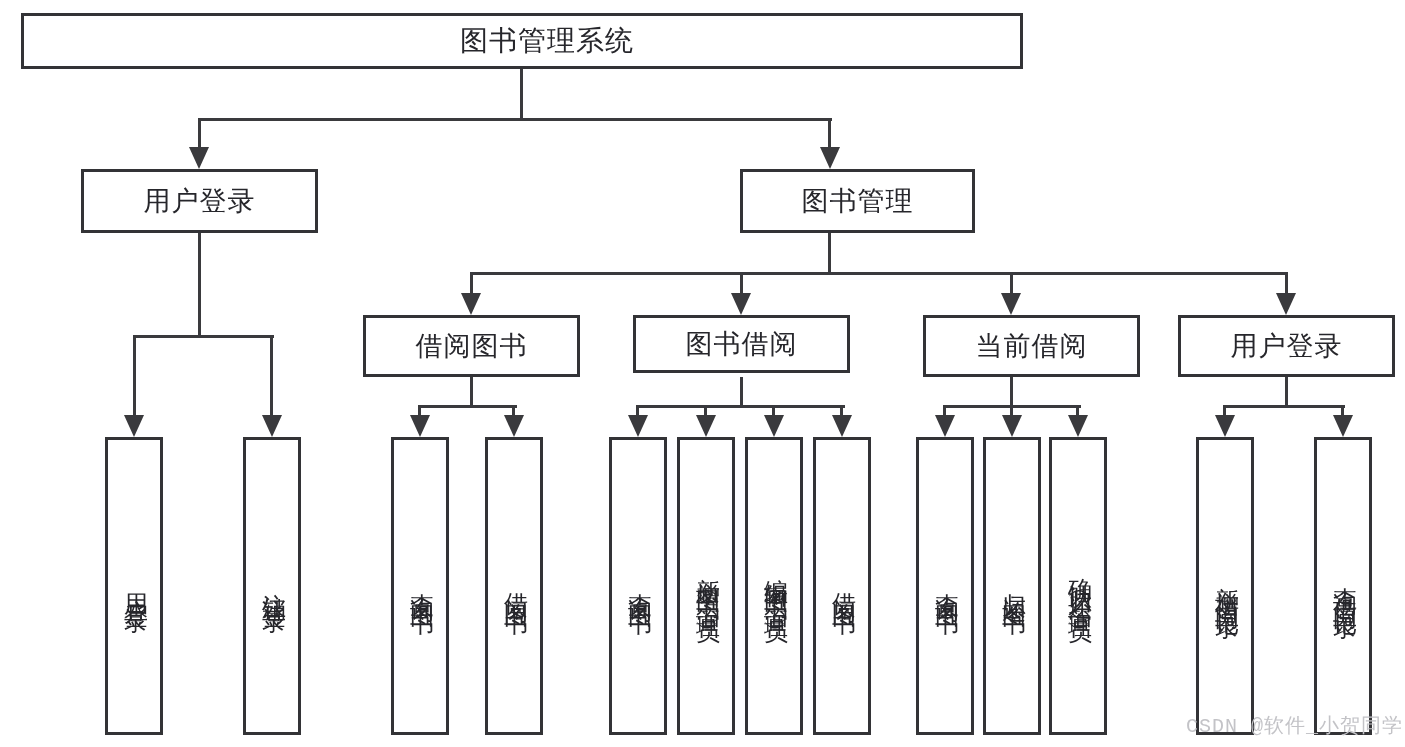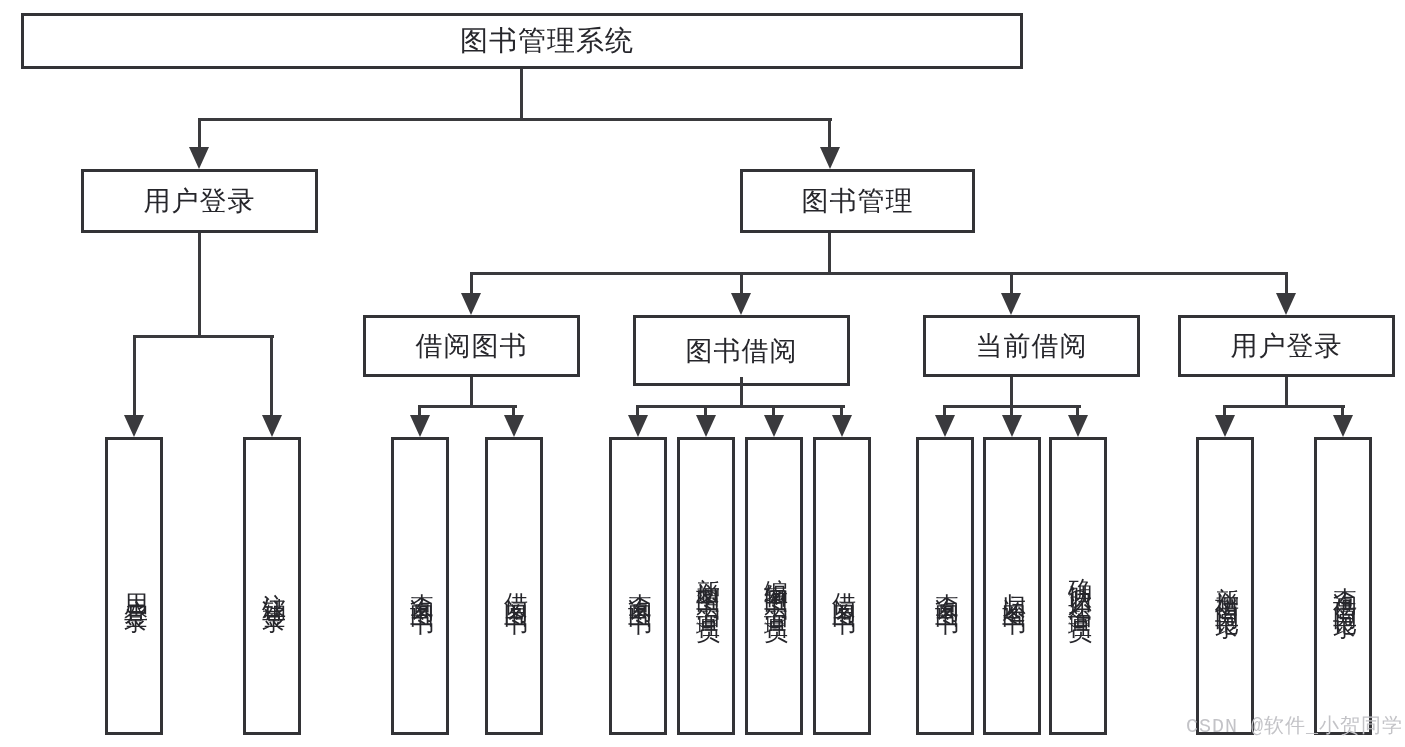--- a/index.html
+++ b/index.html
@@ -89,21 +89,21 @@
   <div class="line" style="left:1010px;top:272px;width:3px;height:23px;"></div>
   <div class="line" style="left:1285px;top:272px;width:3px;height:23px;"></div>
   <div class="arrow" style="left:461px;top:293px;"></div>
   <div class="arrow" style="left:731px;top:293px;"></div>
   <div class="arrow" style="left:1001px;top:293px;"></div>
   <div class="arrow" style="left:1276px;top:293px;"></div>
 
   <div class="box" style="left:363px;top:315px;width:217px;height:62px;">
     <span class="hlabel">借阅图书</span>
   </div>
-  <div class="box" style="left:633px;top:315px;width:217px;height:71px;">
+  <div class="box" style="left:633px;top:315px;width:217px;height:58px;">
     <span class="hlabel">图书借阅</span>
   </div>
   <div class="box" style="left:903px;top:315px;width:217px;height:62px;margin-left:20px;">
     <span class="hlabel">当前借阅</span>
   </div>
   <div class="box" style="left:1178px;top:315px;width:217px;height:62px;">
     <span class="hlabel">用户登录</span>
   </div>
 
   <div class="line" style="left:470px;top:377px;width:3px;height:30px;"></div>

